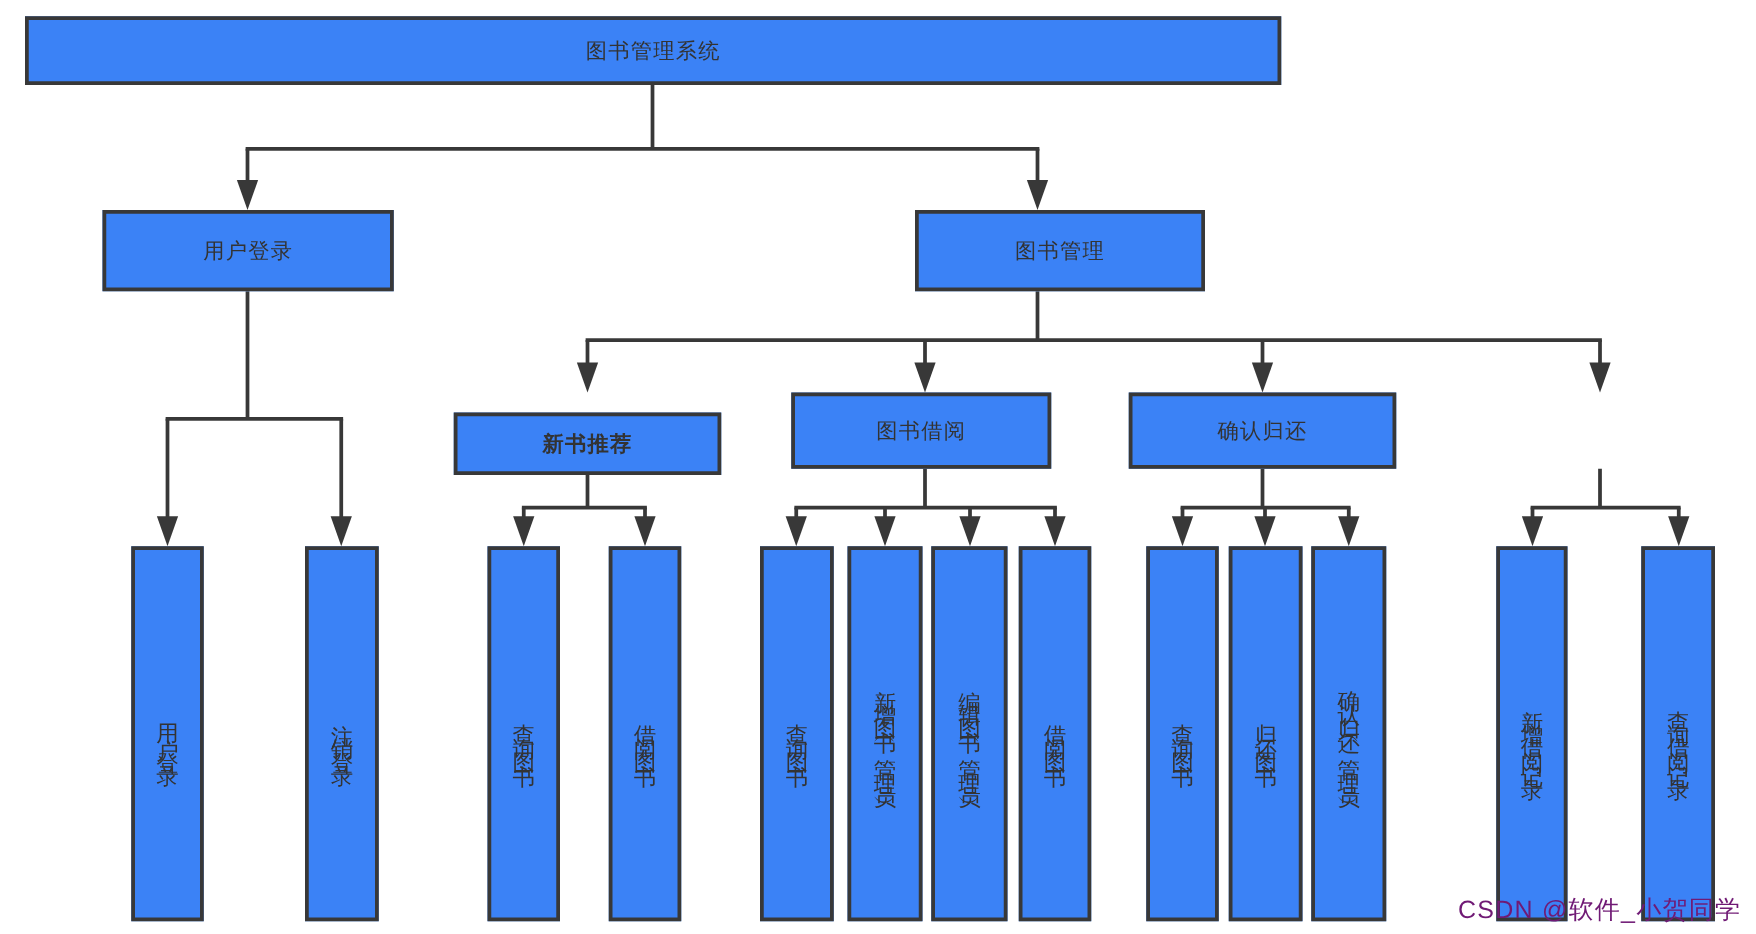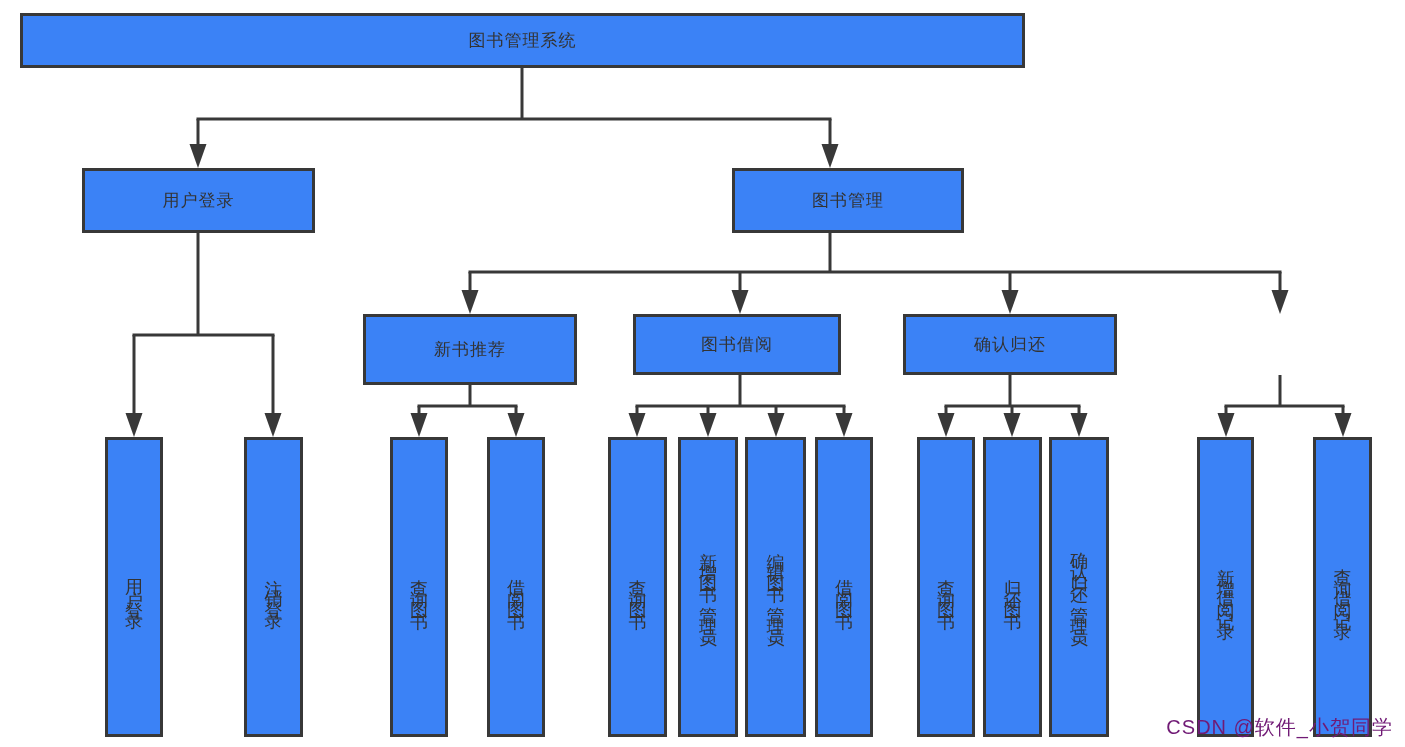--- a/index.html
+++ b/index.html
@@ -46,21 +46,21 @@
     right: 12px;
     font-size: 20px;
     color: #701a75;
     letter-spacing: 1px;
     white-space: nowrap;
   }
   
   .n-root   { left: 20px;  top: 13px;  width: 1005px; height: 55px; }
   .n-login  { left: 82px;  top: 168px; width: 233px;  height: 65px; }
   .n-mgmt   { left: 712px; top: 168px; width: 232px;  height: 65px; margin-left: 20px; }
-  .n-rec    { left: 363px; top: 314px; width: 214px;  height: 71px; }
+  .n-rec    { left: 363px; top: 330px; width: 214px;  height: 50px; font-weight: bold; }
   .n-borrow { left: 633px; top: 314px; width: 208px;  height: 61px; }
   .n-cur    { left: 903px; top: 314px; width: 214px;  height: 61px; }
   .n-rec2   { left: 1173px;top: 314px; width: 214px;  height: 61px; }
   .leaf { top: 437px; height: 300px; }
   .l1  { left: 105px;  width: 58px; }
   .l2  { left: 244px;  width: 59px; }
   .l3  { left: 390px;  width: 58px; }
   .l4  { left: 487px;  width: 58px; }
   .l5  { left: 608px;  width: 59px; }
   .l6  { left: 678px;  width: 60px; }

